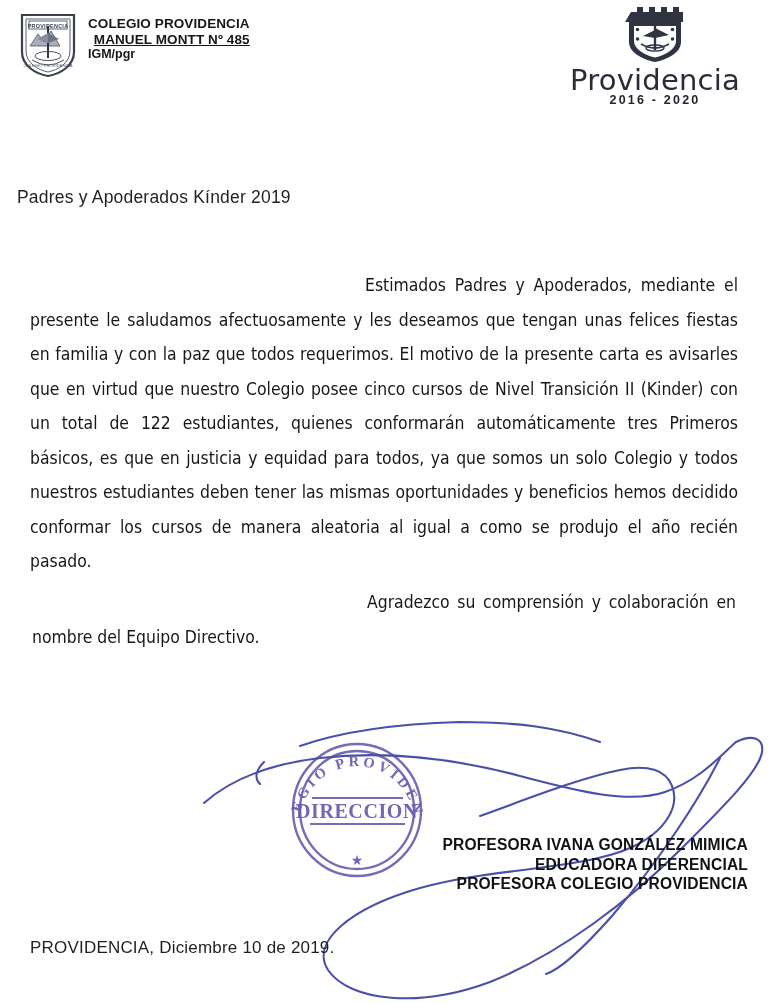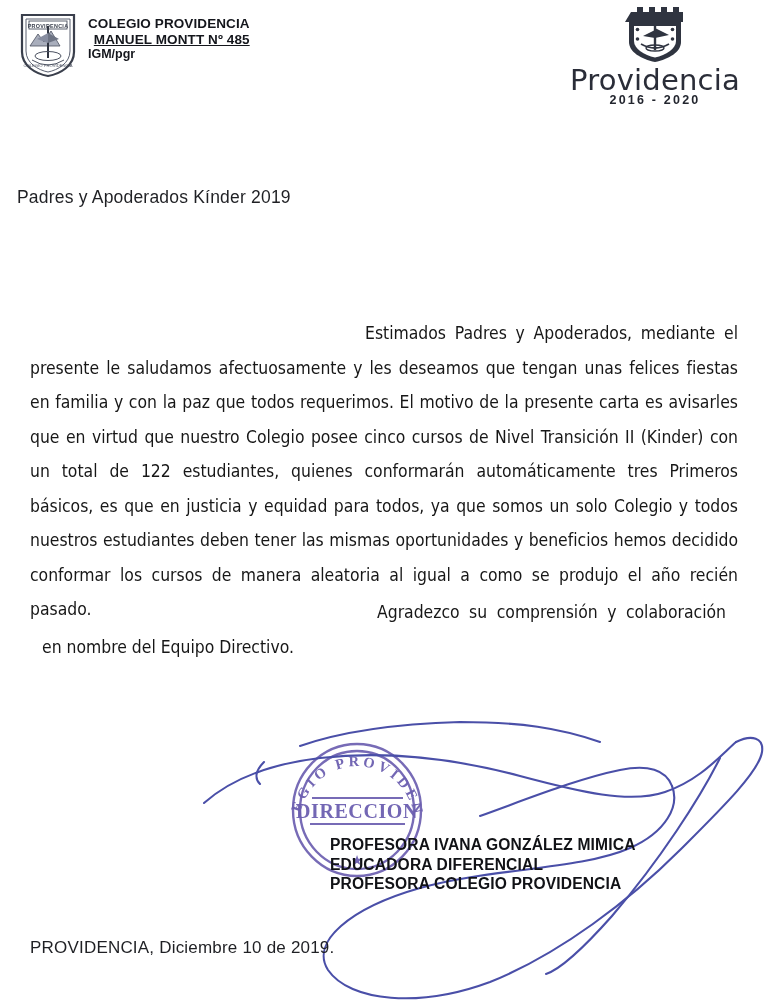--- a/index.html
+++ b/index.html
@@ -110,35 +110,34 @@
     line-height: 34.5px;
     text-align: justify;
     text-justify: inter-word;
     color: #171717;
   }
   .body-text p {
     margin: 0;
   }
   .body-text p.indent {
     text-indent: 335px;
-    margin-top: 48px;
   }
 
   .para-thanks {
     position: absolute;
     left: 30px;
     top: 583px;
     width: 708px;
     font-family: "DejaVu Sans Condensed", "DejaVu Sans", sans-serif;
     font-size: 17.4px;
     line-height: 34.5px;
     text-align: justify;
     color: #171717;
   }
-  .para-thanks p { margin: 12px; }
+  .para-thanks p { margin: 2px; }
   .para-thanks p.indent { text-indent: 335px; }
 
   .closing {
     position: absolute;
     left: 368px;
     top: 678px;
     font-family: "DejaVu Sans Condensed", "DejaVu Sans", sans-serif;
     font-size: 17.4px;
     color: #171717;
   }
@@ -160,24 +159,24 @@
   }
   .signature-svg {
     position: absolute;
     left: 160px;
     top: 0px;
     width: 608px;
     height: 283px;
   }
   .signer {
     position: absolute;
-    left: 330px;
+    left: 348px;
     top: 115px;
     width: 400px;
-    text-align: left;
+    text-align: right;
     font-family: "Liberation Sans", sans-serif;
     font-weight: bold;
     font-size: 15.6px;
     line-height: 19.5px;
     letter-spacing: 0.15px;
     color: #111216;
   }
 
   .footer-place {
     position: absolute;

